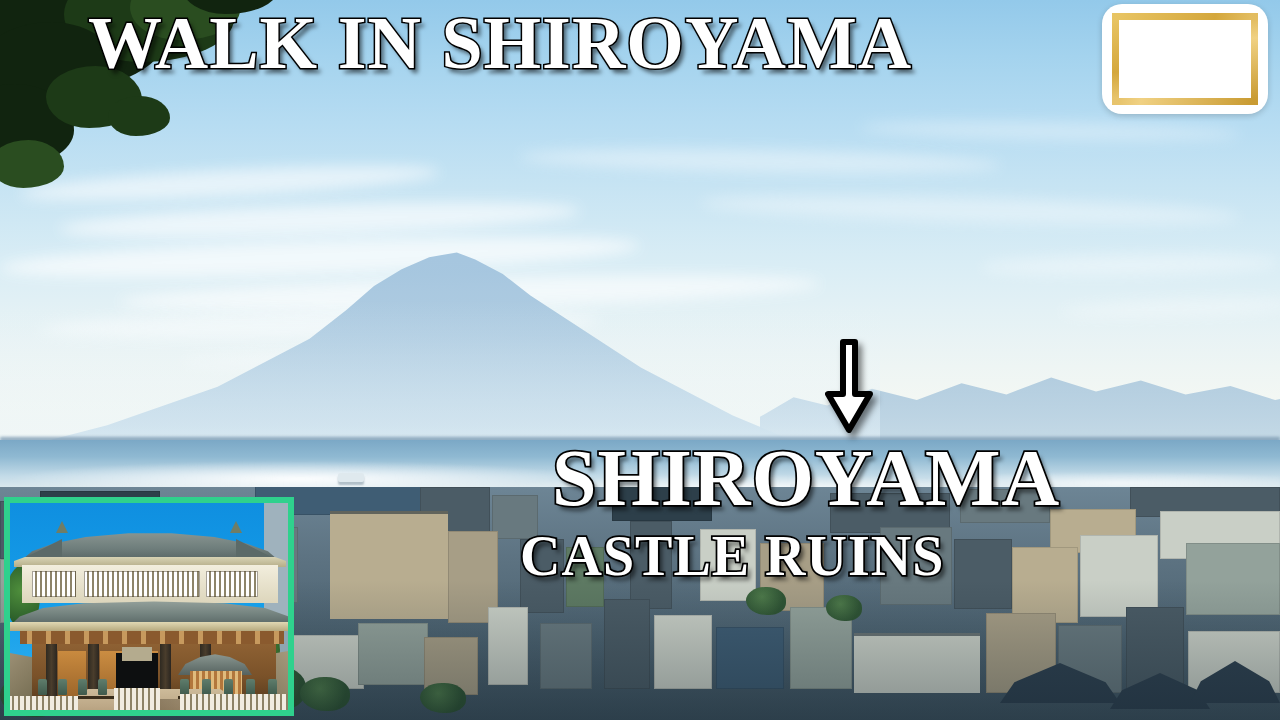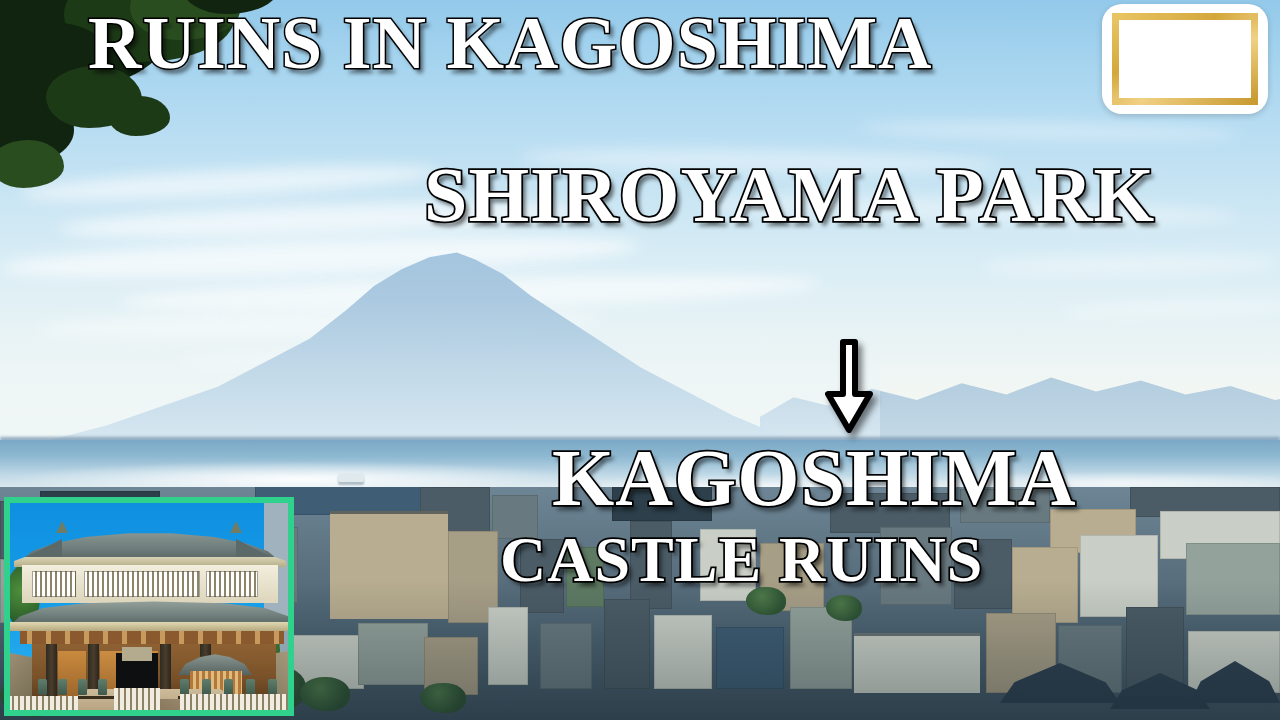--- a/index.html
+++ b/index.html
@@ -202,21 +202,21 @@
 
   #title-main {
     left: 88px; top: 6px;
     font-size: 74px;
     letter-spacing: 1px;
     -webkit-text-stroke-width: 3px;
   }
   #title-sub-1 { left: 424px; top: 156px; font-size: 78px; -webkit-text-stroke-width: 3.5px; letter-spacing: 1px; }
   #title-sub-2 { left: 508px; top: 244px; font-size: 78px; -webkit-text-stroke-width: 3.5px; letter-spacing: 1px; }
   #title-dest-1 { left: 552px; top: 438px; font-size: 80px; -webkit-text-stroke-width: 3.5px; letter-spacing: 1px; }
-  #title-dest-2 { left: 500px; top: 528px; font-size: 64px; -webkit-text-stroke-width: 3.5px; letter-spacing: 1px; }
+  #title-dest-2 { left: 520px; top: 528px; font-size: 56px; -webkit-text-stroke-width: 3.5px; letter-spacing: 1px; }
 
   
   #arrow-down {
     position: absolute;
     left: 822px; top: 338px;
     width: 54px; height: 96px;
     filter: drop-shadow(4px 5px 3px rgba(0,0,0,.5));
   }
 
   
@@ -484,30 +484,29 @@
       <div class="leafblob g3" style="left:130px; top:-26px; width:110px; height:66px;"></div>
       <div class="leafblob" style="left:-48px; top:84px;  width:122px; height:84px;"></div>
       <div class="leafblob g2" style="left:46px;  top:66px;  width:96px;  height:62px;"></div>
       <div class="leafblob" style="left:182px; top:-40px; width:96px;  height:54px;"></div>
       <div class="leafblob g3" style="left:-10px; top:140px; width:74px;  height:48px;"></div>
 
       <div class="leafblob g2" style="left:108px; top:96px;  width:62px;  height:40px;"></div>
     </div>
   </div>
 
-  <div class="tx" id="title-main">RUINS IN KAGOSHIMA</div>
-
-  <div class="tx" id="title-sub-1">SHIROYAMA PARK</div>
+  <div class="tx" id="title-main">WALK IN SHIROYAMA</div>
+
 
 
   <svg id="arrow-down" viewBox="0 0 54 96">
     <polygon points="21,4 33,4 33,56 48,56 27,92 6,56 21,56" fill="#ffffff" stroke="#000000" stroke-width="6" stroke-linejoin="round"></polygon>
   </svg>
 
-  <div class="tx" id="title-dest-1">KAGOSHIMA</div>
+  <div class="tx" id="title-dest-1">SHIROYAMA</div>
 
   <div class="tx" id="title-dest-2">CASTLE RUINS</div>
 
   <div id="badge-4k">
     <div id="badge-4k-frame"></div>
   </div>
 
   <div id="inset-photo">
     <div class="ip ip-sky"></div>
     <div class="ip ip-bg-bldg"></div>

